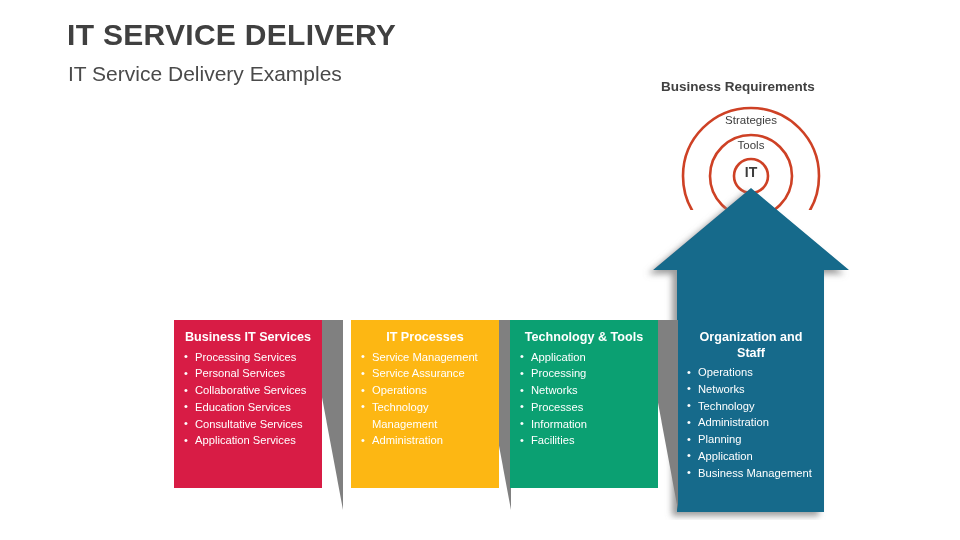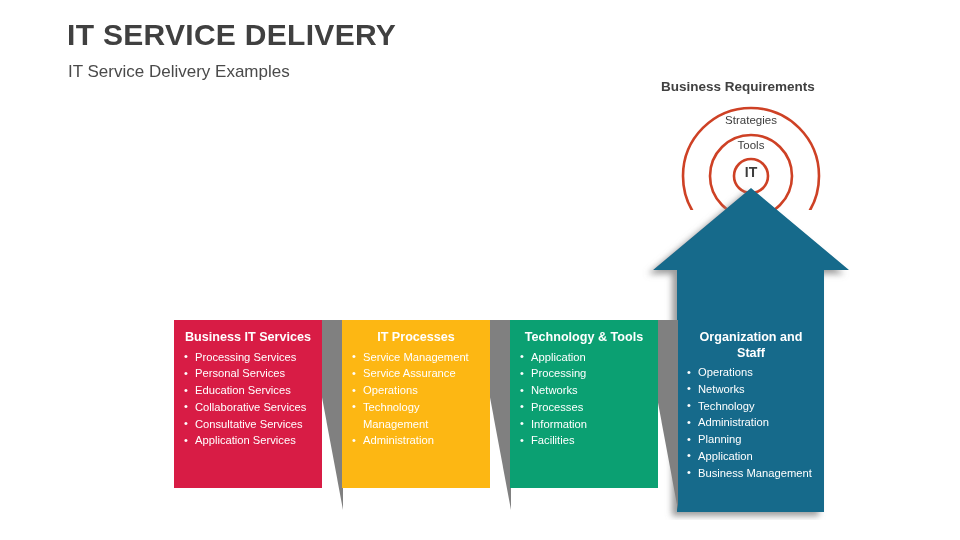--- a/index.html
+++ b/index.html
@@ -14,21 +14,21 @@
   #stage { position:absolute; left:0; top:0; width:960px; height:540px;margin-left:29px; }
 
   
   .page-title {
     position:absolute; left:38px; top:18px;
     font-size:30px; font-weight:bold; letter-spacing:.3px;
     color:#404040;
   }
   .page-subtitle {
     position:absolute; left:39px; top:62px;
-    font-size:17px; font-weight:normal; color:#4a4a4a;
+    font-size:21px; font-weight:normal; color:#4a4a4a;
   }
 
   
   .req-label {
     position:absolute; left:632px; top:79px; width:182px;
     font-size:13.5px; font-weight:bold; color:#404040;
   }
   #target-svg { position:absolute; left:640px; top:100px; }
   .ring-text {
     position:absolute; text-align:center; color:#3c3c3c;
@@ -99,28 +99,28 @@
   </svg>
   <svg class="chev" style="left:627px; top:320px;" width="22" height="190" viewBox="0 0 22 190">
     <path d="M0,0 L22,0 L22,190 L0,72 Z" fill="#808080"></path>
   </svg>
 
   <div class="col" id="col-0" style="left: 145px; background: rgb(216, 28, 69);">
     <div class="col-title">Business IT Services</div>
     <ul class="col-list">
       <li>Processing Services</li>
       <li>Personal Services</li>
+      <li>Collaborative Services</li>
       <li>Education Services</li>
-      <li>Collaborative Services</li>
       <li>Consultative Services</li>
       <li>Application Services</li>
     </ul>
   </div>
 
-  <div class="col" id="col-1" style="left: 313px; background: rgb(253, 183, 19);">
+  <div class="col" id="col-1" style="left: 322px; background: rgb(253, 183, 19);">
     <div class="col-title">IT Processes</div>
     <ul class="col-list">
       <li>Service Management</li>
       <li>Service Assurance</li>
       <li>Operations</li>
       <li>Technology Management</li>
       <li>Administration</li>
     </ul>
   </div>
 

